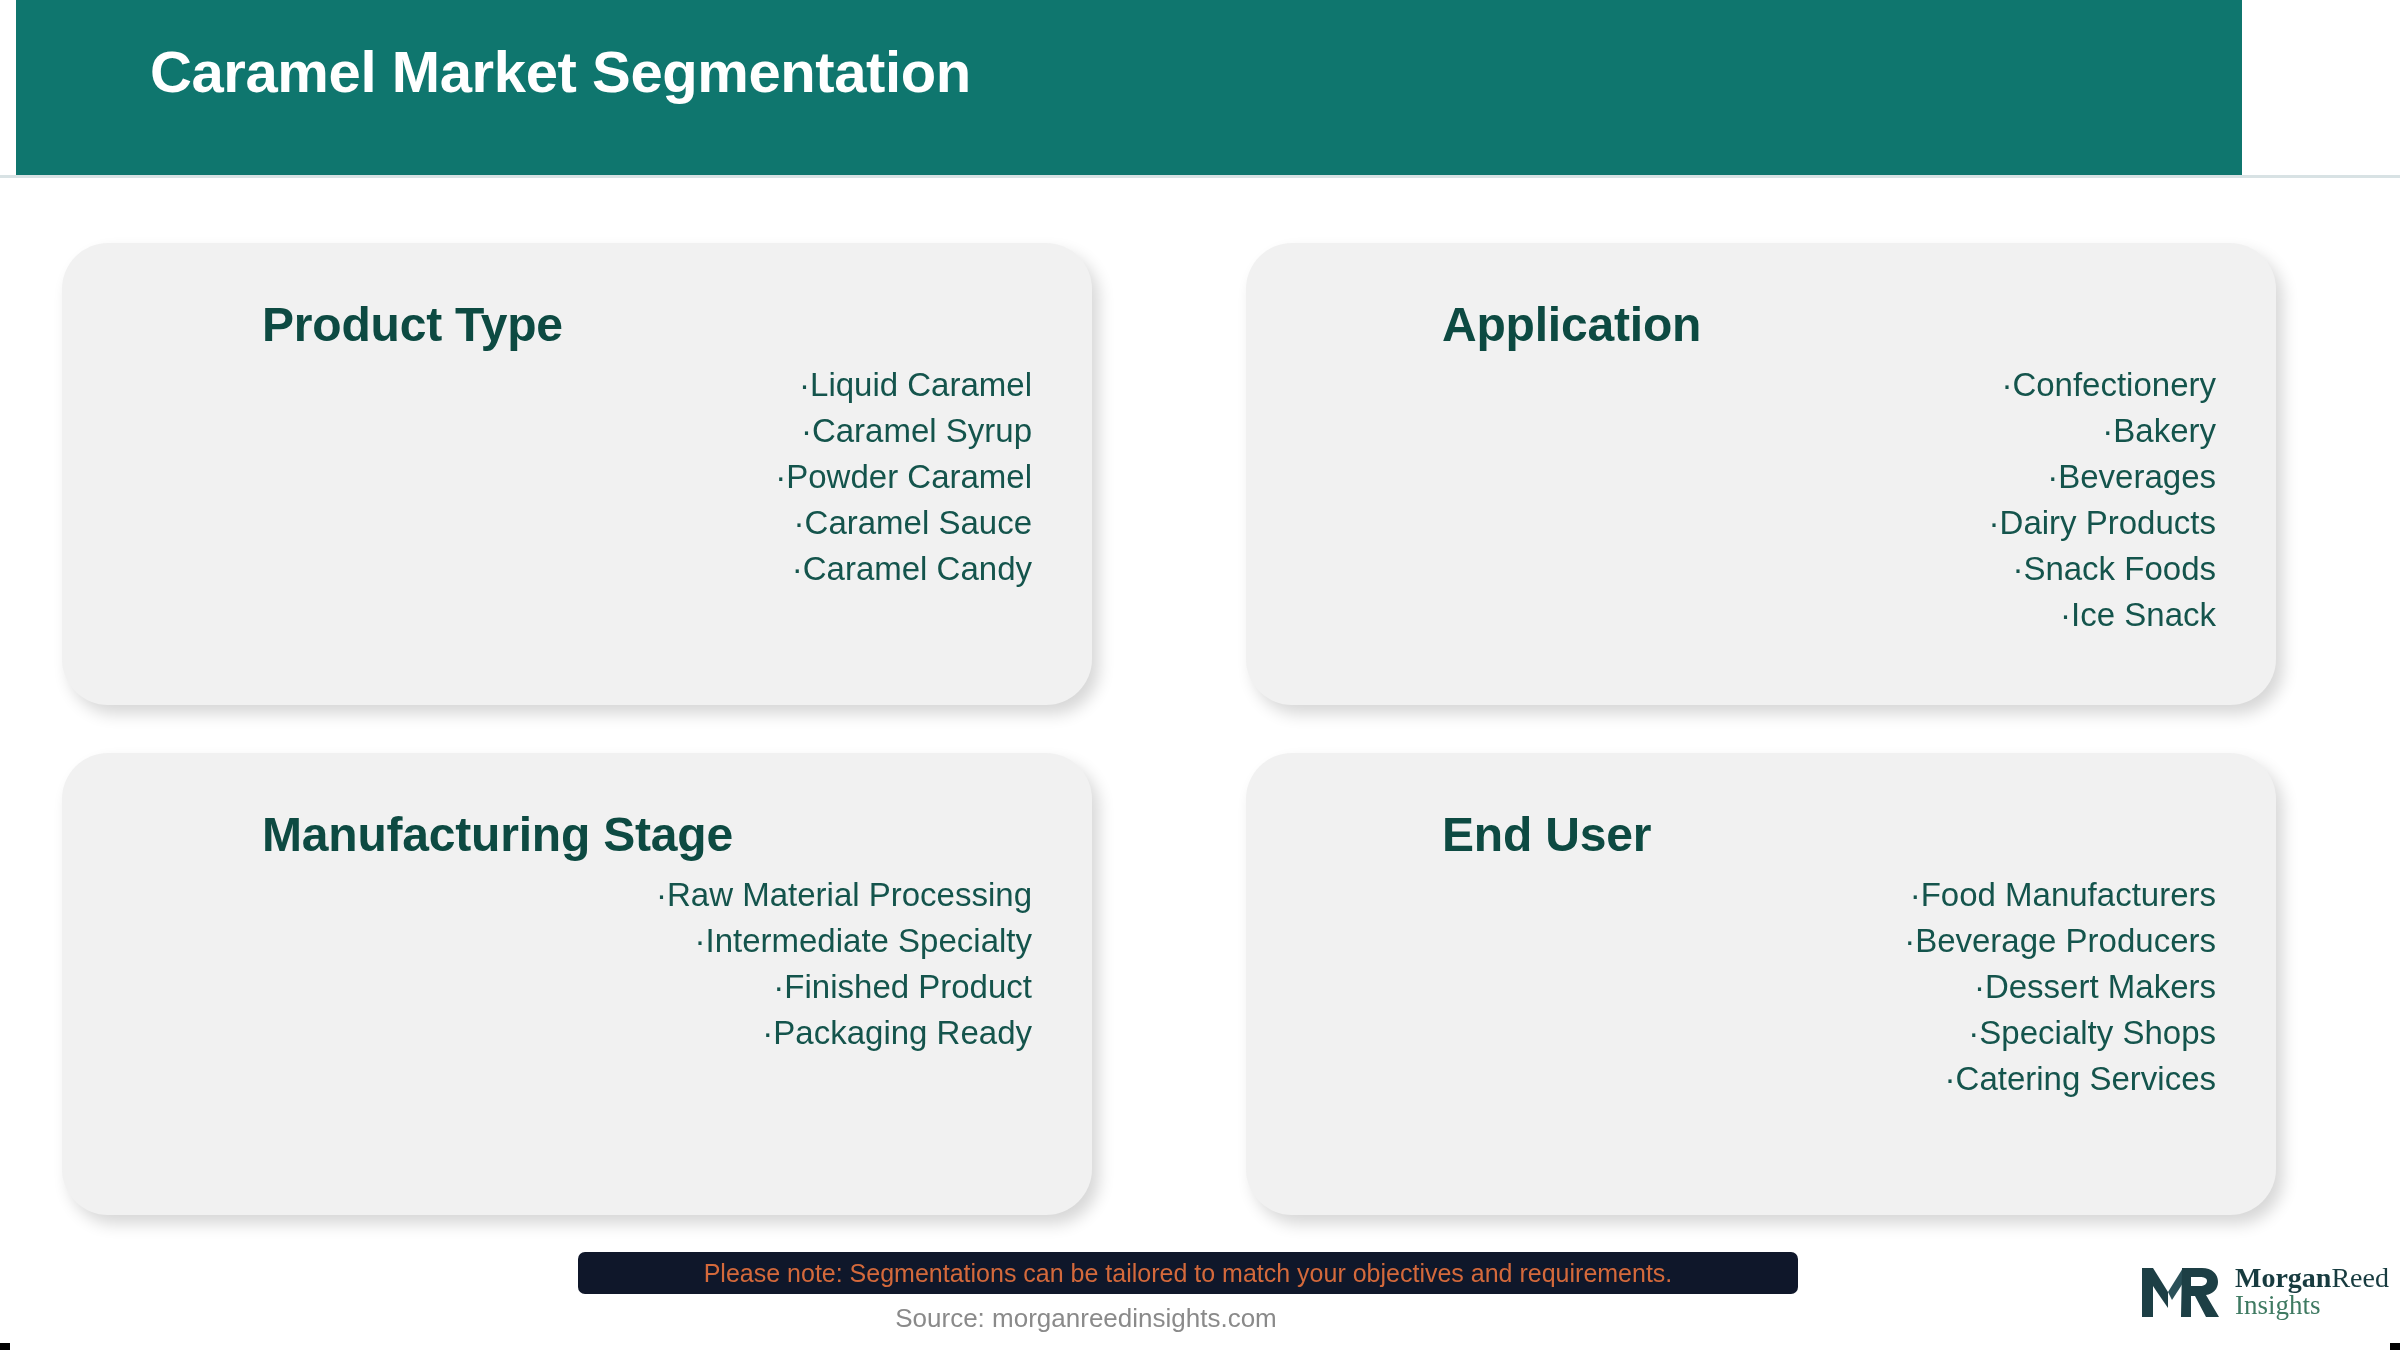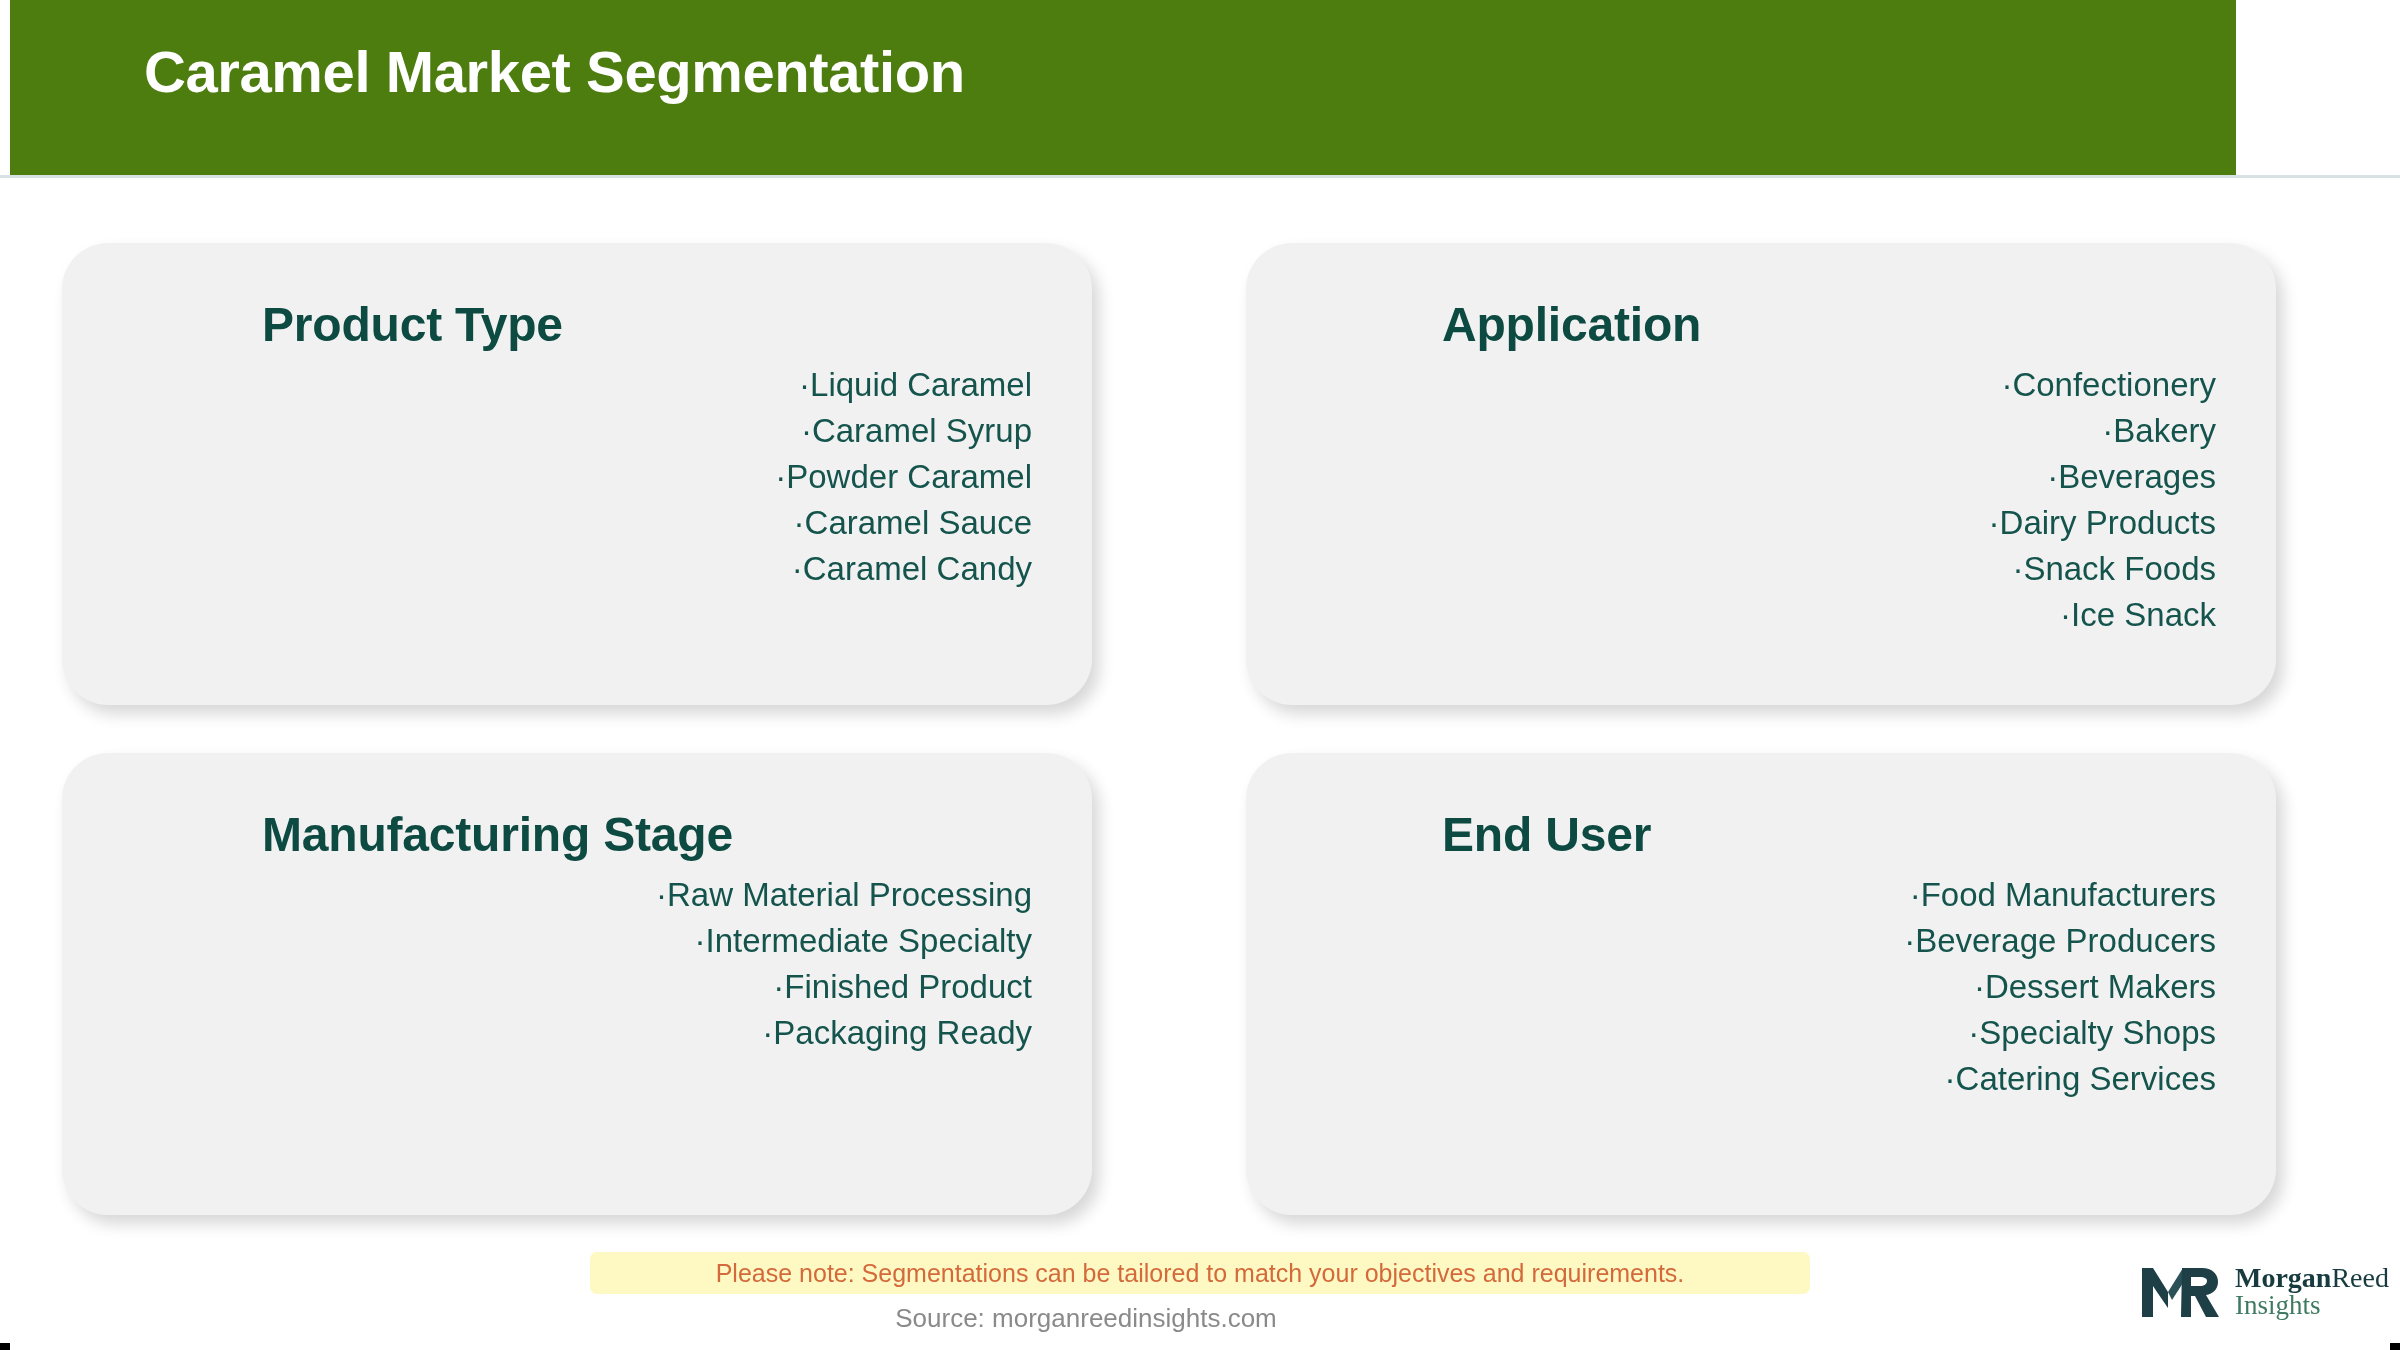--- a/index.html
+++ b/index.html
@@ -11,25 +11,25 @@
     width: 2400px;
     height: 1350px;
     font-family: "Liberation Sans", sans-serif;
     overflow: hidden;
     position: relative;
   }
 
   
   .header-bar {
     position: absolute;
-    left: 10px;
+    left: 16px;
     top: 0;
     width: 2226px;
     height: 175px;
-    background: #4d7c0f;
+    background: #0f766e;
     box-sizing: border-box;
   }
   .header-title {
     position: absolute;
     left: 134px;
     top: 38px;
     font-size: 58px;
     font-weight: 700;
     color: #ffffff;
     letter-spacing: -0.4px;
@@ -92,25 +92,25 @@
   }
 
   
   .card.right {
     padding-left: 196px;
   }
 
   
   .note-chip {
     position: absolute;
-    left: 590px;
+    left: 578px;
     top: 1252px;
     width: 1220px;
     height: 42px;
-    background: #fef9c3;
+    background: #0f172a;
     border-radius: 7px;
     display: flex;
     align-items: center;
     justify-content: center;
   }
   .note-text {
     font-size: 25px;
     color: #d4693b;
     white-space: nowrap;
   }

